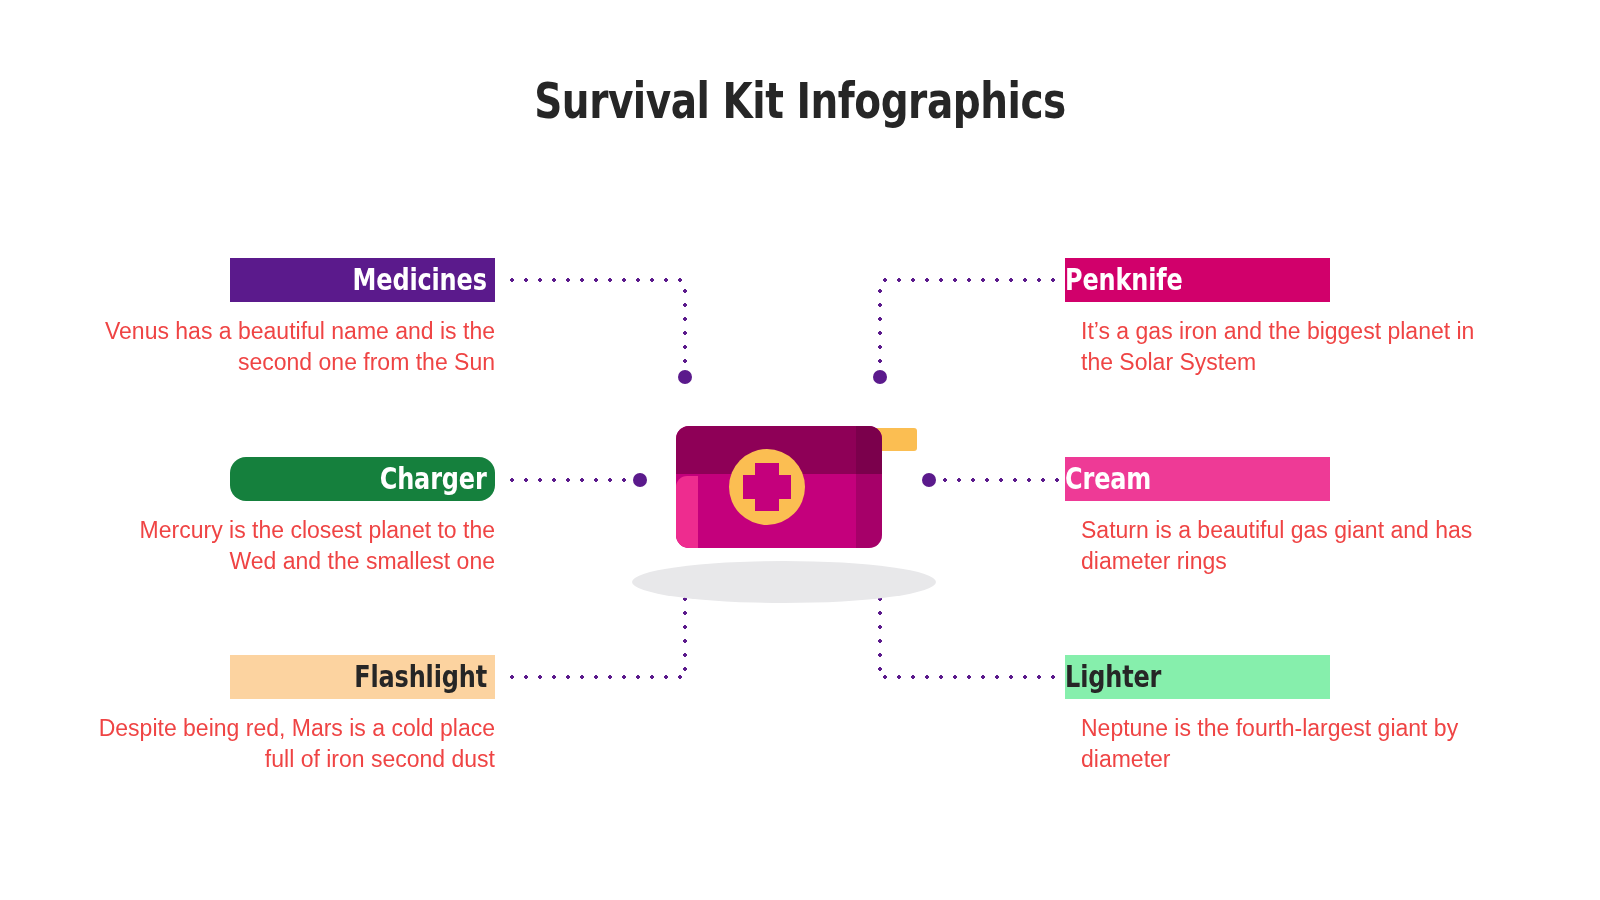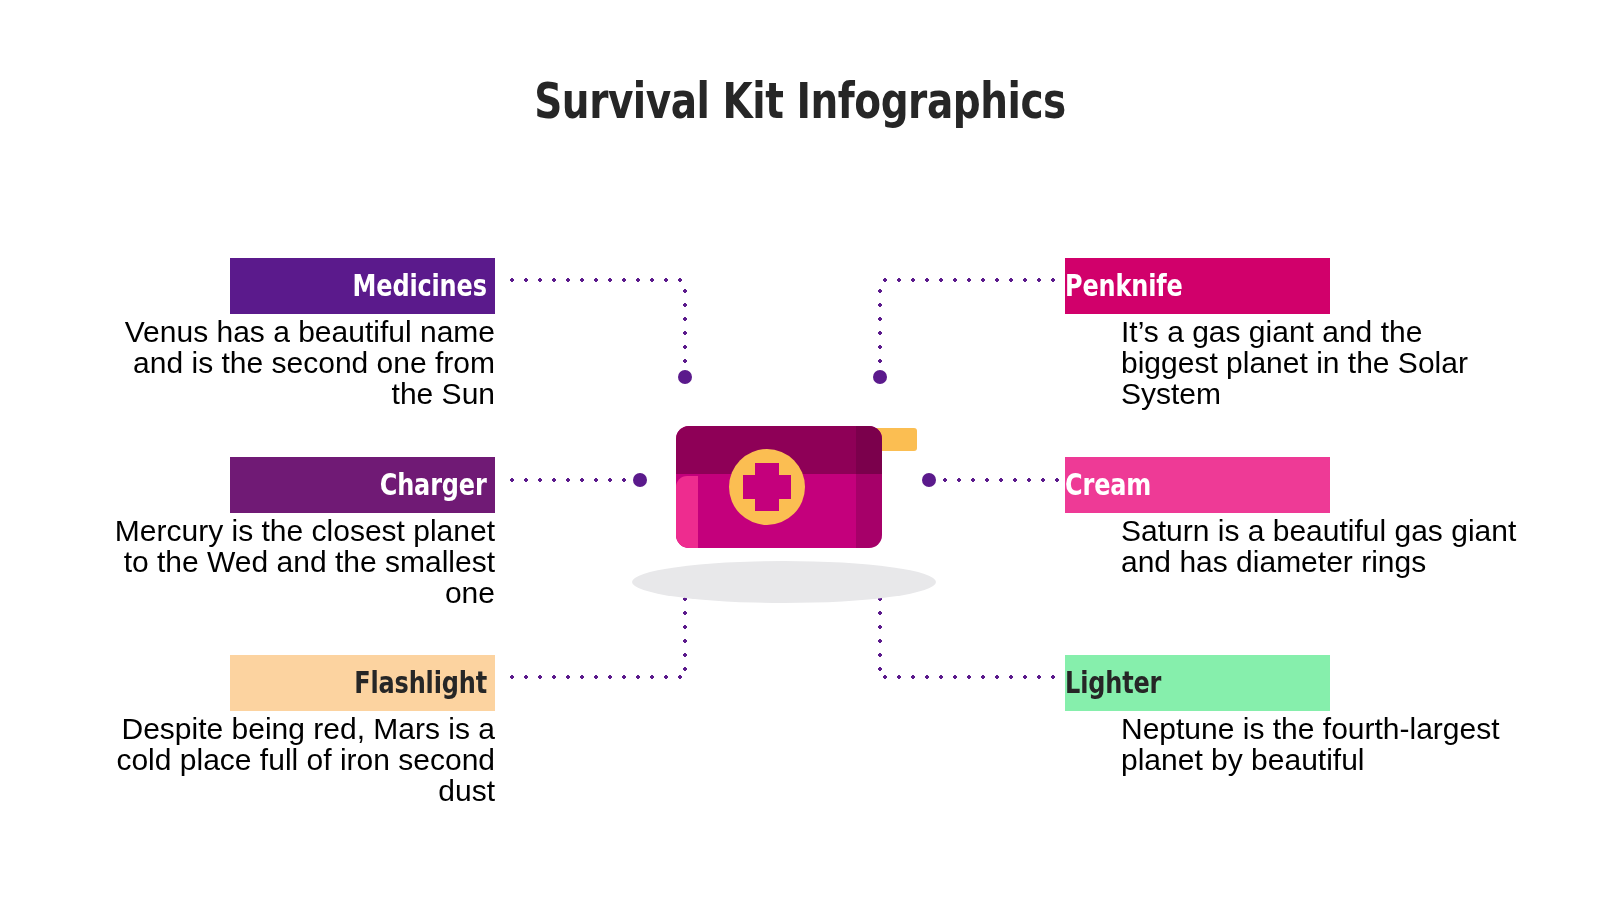--- a/index.html
+++ b/index.html
@@ -49,21 +49,21 @@
   .item.left  { left: 95px;  text-align: right; }
   .item.right { left: 1065px; text-align: left; }
 
   .item.row1 { top: 258px; }
   .item.row2 { top: 457px; }
   .item.row3 { top: 655px; }
 
   .label-bar {
     position: absolute;
     top: 0;
-    height: 56px;
+    height: 44px;
     width: 265px;
     box-sizing: border-box;
     display: flex;
     align-items: center;
     overflow: visible;
   }
   .item.left  .label-bar { right: 0; justify-content: flex-end; padding-right: 8px; }
   .item.right .label-bar { left: 0;  justify-content: flex-start; padding-left: 0; }
 
   .label-text {
@@ -76,24 +76,23 @@
     white-space: nowrap;
   }
   .item.left  .label-text { transform-origin: right center; }
   .item.right .label-text { transform-origin: left center; }
 
   .desc {
     position: absolute;
     top: 58px;
     width: 400px;
     font-family: "Liberation Sans", sans-serif;
-    font-size: 30px;
+    font-size: 23px;
     line-height: 31px;
-    color: #000000;
-    margin-left: 40px;
+    color: #ef4444;
   }
   .item.left  .desc { right: 0; text-align: right; }
   .item.right .desc { left: 16px; text-align: left; }
 
   
   .dot-h {
     position: absolute;
     height: 4px;
     background-image: radial-gradient(circle, #5B1A8C 0 1.6px, rgba(0,0,0,0) 1.9px);
     background-size: 14px 4px;
@@ -235,47 +234,47 @@
   </div>
 
   <div class="item left row1">
     <div class="label-bar" style="background: rgb(91, 26, 140);">
       <span class="label-text" style="color: rgb(255, 255, 255);">Medicines</span>
     </div>
     <div class="desc">Venus has a beautiful name and is the second one from the Sun</div>
   </div>
 
   <div class="item left row2">
-    <div class="label-bar" style="background: #701a75;">
+    <div class="label-bar" style="background: #15803d; border-radius: 16px;">
       <span class="label-text" style="color: rgb(255, 255, 255);">Charger</span>
     </div>
     <div class="desc">Mercury is the closest planet to the Wed and the smallest one</div>
   </div>
 
   <div class="item left row3">
     <div class="label-bar" style="background: rgb(252, 211, 160);">
       <span class="label-text" style="color: rgb(38, 38, 38);">Flashlight</span>
     </div>
     <div class="desc">Despite being red, Mars is a cold place full of iron second dust</div>
   </div>
 
   <div class="item right row1">
     <div class="label-bar" style="background: rgb(209, 0, 107);">
       <span class="label-text" style="color: rgb(255, 255, 255);">Penknife</span>
     </div>
-    <div class="desc">It’s a gas giant and the biggest planet in the Solar System</div>
+    <div class="desc">It’s a gas iron and the biggest planet in the Solar System</div>
   </div>
 
   <div class="item right row2">
     <div class="label-bar" style="background: rgb(238, 58, 150);">
       <span class="label-text" style="color: rgb(255, 255, 255);">Cream</span>
     </div>
     <div class="desc">Saturn is a beautiful gas giant and has diameter rings</div>
   </div>
 
   <div class="item right row3">
     <div class="label-bar" style="background: #86efac;">
       <span class="label-text" style="color: rgb(38, 38, 38);">Lighter</span>
     </div>
-    <div class="desc">Neptune is the fourth-largest planet by beautiful</div>
+    <div class="desc">Neptune is the fourth-largest giant by diameter</div>
   </div>
 
 </div>
 
 </body></html>

